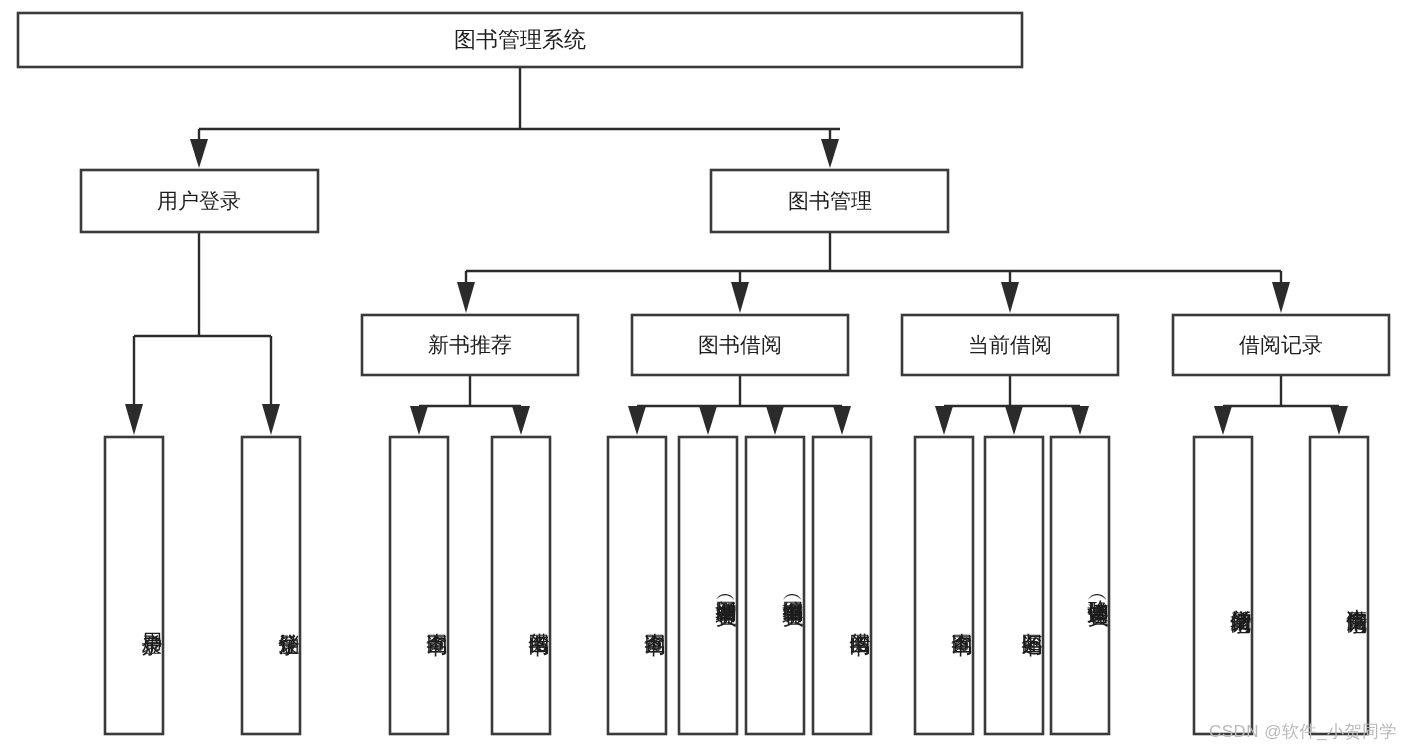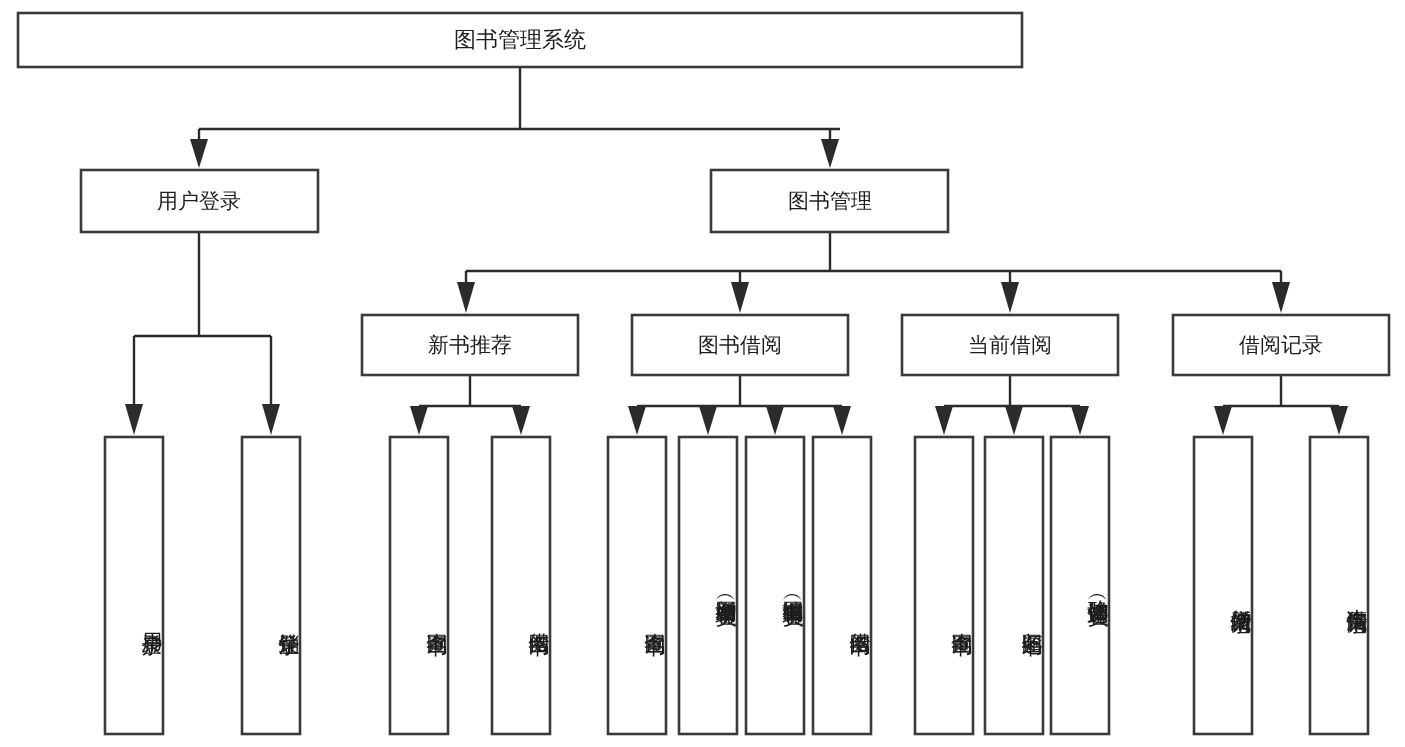--- a/index.html
+++ b/index.html
@@ -209,13 +209,14 @@
   <div class="vlabel" style="left:608px; top:505px; width:58px; height:225px;">查询图书</div>
   <div class="vlabel" style="left:679px; top:445px; width:58px; height:285px;">新增图书（管理员）</div>
   <div class="vlabel" style="left:746px; top:445px; width:58px; height:285px;">编辑图书（管理员）</div>
   <div class="vlabel" style="left:813px; top:505px; width:58px; height:225px;">借阅图书</div>
   <div class="vlabel" style="left:915px; top:505px; width:58px; height:225px;">查询图书</div>
   <div class="vlabel" style="left:985px; top:505px; width:58px; height:225px;">归还图书</div>
   <div class="vlabel" style="left:1051px; top:445px; width:58px; height:285px;">确认归还（管理员）</div>
   <div class="vlabel" style="left:1194px; top:460px; width:58px; height:270px;">新增借阅记录</div>
   <div class="vlabel" style="left:1310px; top:460px; width:58px; height:270px;">查询借阅记录</div>
 
+  <div class="watermark">CSDN @软件_小贺同学</div>
 </div>
 
 </body></html>

